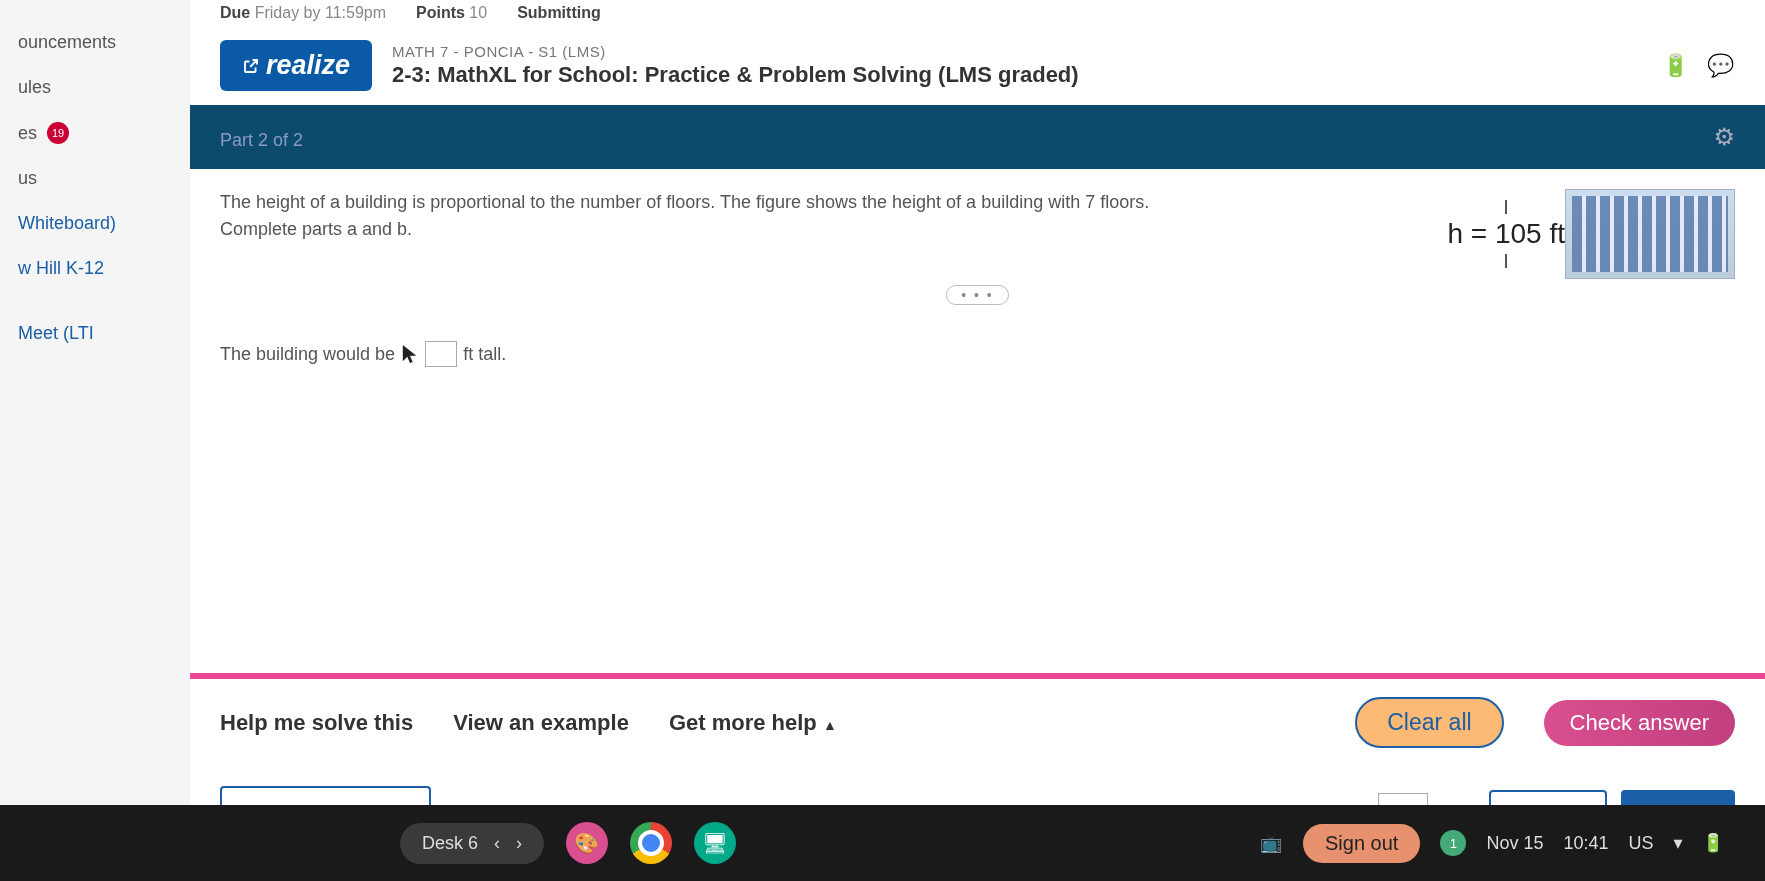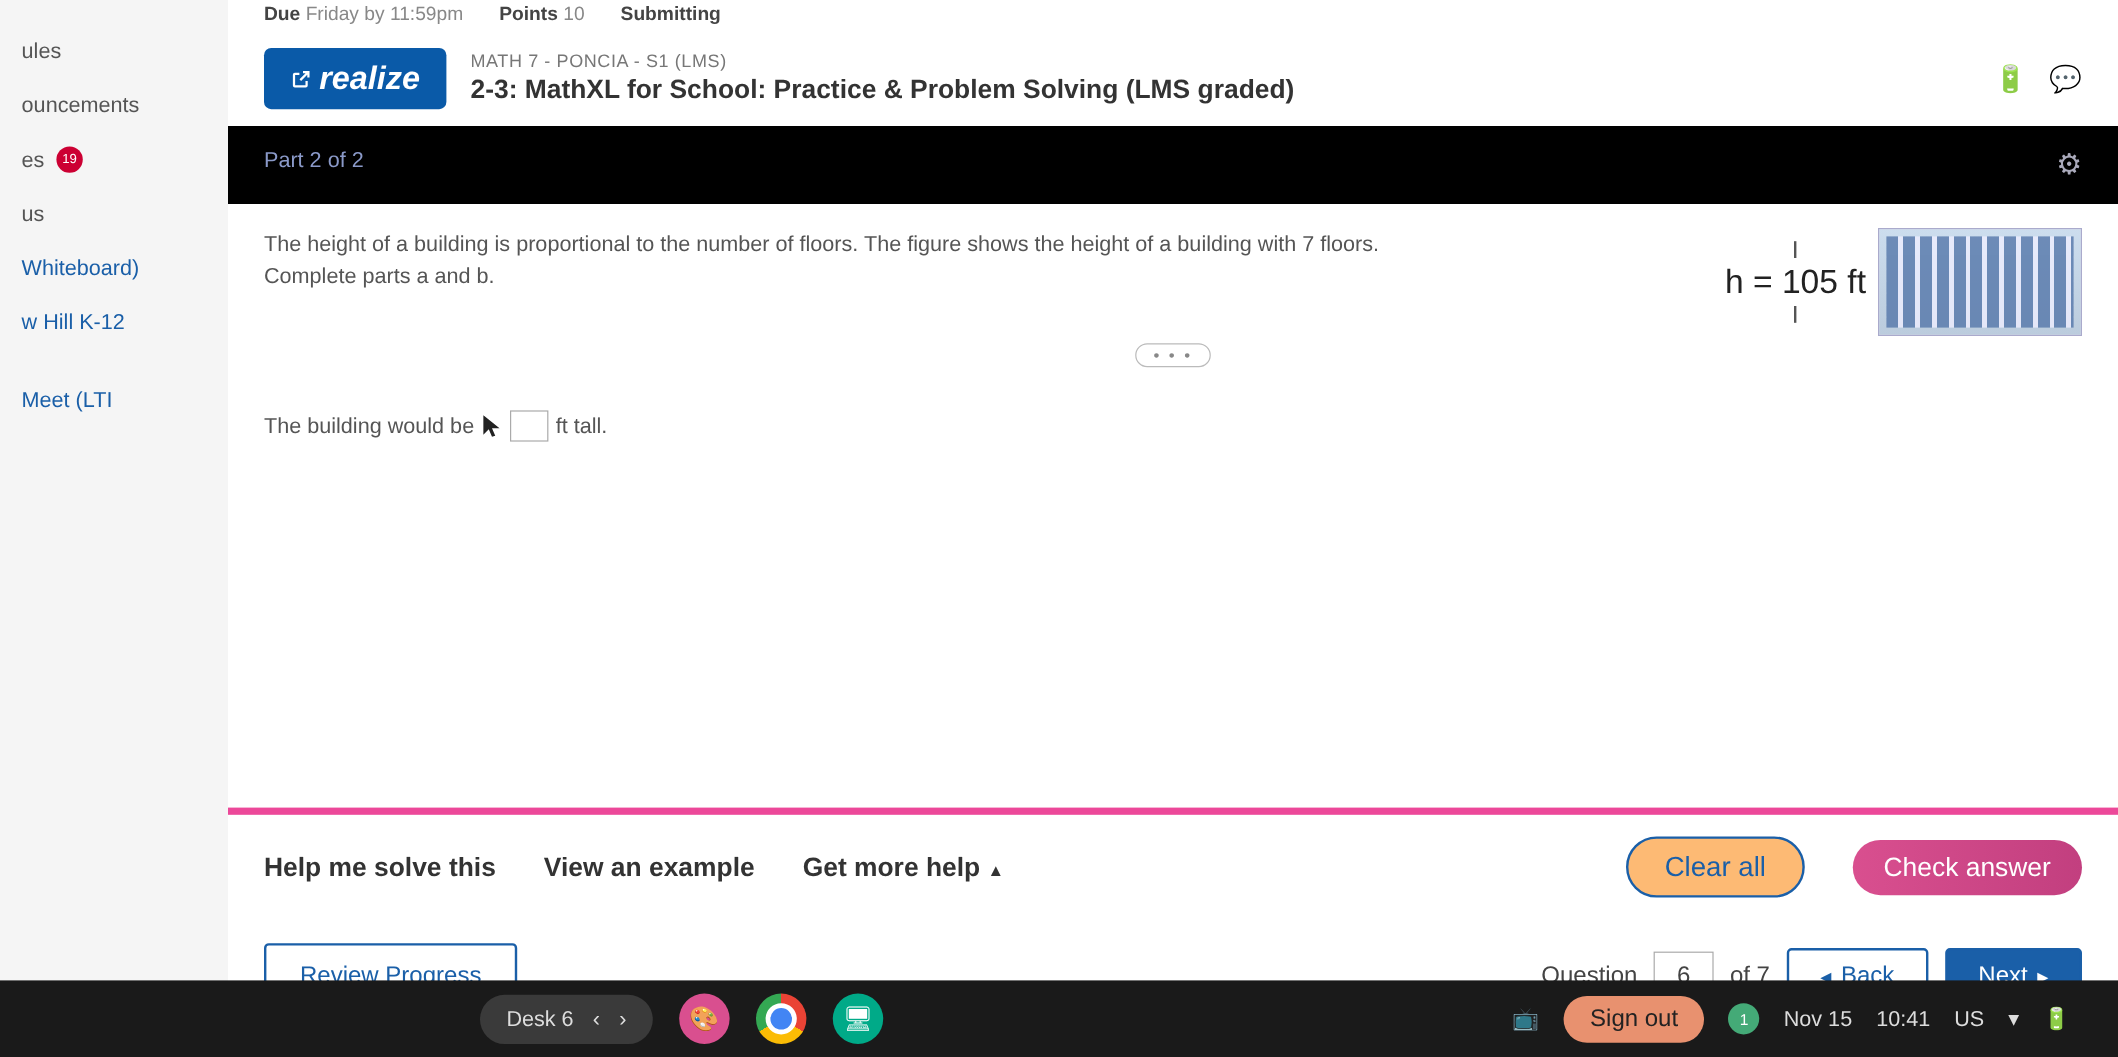--- a/index.html
+++ b/index.html
@@ -18,27 +18,27 @@
 .topline b { color:#444; font-weight:bold;}
 
 .header { display: flex; align-items: center; padding: 14px 30px 14px 30px; gap: 20px; }
 .realize-btn { background: #0a5aa8; color: #fff; padding: 10px 22px; border-radius: 6px; font-size: 27px; font-style: italic; font-weight: bold; display:flex; align-items:center; gap:6px;}
 .realize-btn svg { width:18px; height:18px;}
 .header-text .crumb { color:#777; font-size:15px; letter-spacing:0.5px;}
 .header-text .title { color:#333; font-size:22px; font-weight:600; margin-top:2px;}
 .header-icons { margin-left:auto; display:flex; gap:18px; color:#555;}
 .header-icons span { font-size:22px;}
 
-.partbar { background: #000000; color:#8a99c8; padding: 18px 30px; font-size:18px; display:flex; align-items:flex-start; justify-content:space-between;}
+.partbar { background: #0c4a6e; color:#8a99c8; padding: 18px 30px; font-size:18px; display:flex; align-items:flex-end; justify-content:space-between;}
 .gear { color:#aab; font-size:24px;}
 
 .content { padding: 20px 30px 10px 30px; flex:1; position:relative; }
 .problem-row { display:flex; gap:30px; align-items:flex-start;}
 .problem-text { flex:1; color:#555; font-size:18px; line-height:1.5;}
-.figure { display:flex; align-items:center; gap:10px;}
+.figure { display:flex; align-items:center; }
 .hlabel { color:#222; font-size:28px; font-family: 'Times New Roman', serif; display:flex; flex-direction:column; align-items:center;}
 .hlabel .tick { width:2px; height:14px; background:#555; margin:4px 0;}
 .building-img { width:170px; height:90px; background: linear-gradient(#cde 0%, #bcd 100%); border:1px solid #aac; position:relative; overflow:hidden;}
 .building-img::before { content:""; position:absolute; inset:6px; background: repeating-linear-gradient(90deg,#5577aa 0 10px,#eef 10px 14px), repeating-linear-gradient(0deg, rgba(0,0,0,0) 0 8px, rgba(255,255,255,0.4) 8px 10px); opacity:0.8;}
 
 .collapse-dots { text-align:center; padding:6px 0 16px 0;}
 .dots-btn { display:inline-block; border:1px solid #bbb; border-radius:14px; padding:1px 14px; color:#888; font-size:14px; letter-spacing:2px; cursor:pointer;}
 
 .answer-line { color:#555; font-size:18px; padding: 20px 0 30px 0; display:flex; align-items:center; gap:6px;}
 .answer-box { width:32px; height:26px; border:1px solid #aaa; background:#fff;}
@@ -51,42 +51,42 @@
 .check-btn { background: linear-gradient(90deg,#d94f8f,#c23f7f); color:#fff; border:none; border-radius:26px; padding:10px 26px; font-size:22px; font-weight:500; cursor:pointer;}
 
 .navbar { padding: 20px 30px 40px 30px; display:flex; align-items:center; gap:20px;}
 .review-btn { border:2px solid #1a5fa8; color:#1a5fa8; background:#fff; border-radius:4px; padding:14px 28px; font-size:20px; cursor:pointer;}
 .nav-right { margin-left:auto; display:flex; align-items:center; gap:14px; color:#444; font-size:20px;}
 .qnum { border:1px solid #aaa; padding:8px 18px; font-size:20px;}
 .nav-btn { border:2px solid #1a5fa8; color:#1a5fa8; background:#fff; border-radius:4px; padding:10px 26px; font-size:20px; cursor:pointer; display:flex; align-items:center; gap:8px;}
 .nav-btn.fill { background:#1a5fa8; color:#fff;}
 .tri { font-size:12px;}
 
-.taskbar { position:absolute; bottom:0; left:0; right:0; height:64px; background:#1a1a1a; display:flex; align-items:center; padding:0 40px 0 400px; gap:22px;}
+.taskbar { position:absolute; bottom:0; left:0; right:0; height:76px; background:#1a1a1a; display:flex; align-items:center; padding:0 40px 0 400px; gap:22px;}
 .desk-pill { background:#3a3a3a; color:#ddd; border-radius:30px; padding:10px 22px; font-size:18px; display:flex; align-items:center; gap:16px;}
 .tb-icon { width:42px; height:42px; border-radius:50%; display:flex; align-items:center; justify-content:center; font-size:20px; color:#fff;}
 .tb-chrome { background: conic-gradient(#ea4335 0 120deg,#fbbc05 120deg 240deg,#34a853 240deg 360deg); position:relative;}
 .tb-chrome::after{content:"";position:absolute;width:18px;height:18px;background:#4285f4;border:4px solid #fff;border-radius:50%;}
 .tb-palette { background:#d94f8f;}
 .tb-screen { background:#0a8;}
 .taskbar-right { margin-left:auto; display:flex; align-items:center; gap:20px; color:#ddd; font-size:18px;}
 .signout { background:#e8916f; color:#222; border-radius:22px; padding:8px 22px; font-size:20px;}
 .onecircle { background:#4a7; color:#fff; width:26px; height:26px; border-radius:50%; display:inline-flex; align-items:center; justify-content:center; font-size:13px;}
 </style>
 </head>
 <body>
 
 <div class="layout">
 
   <div class="sidebar">
     <div class="sidebar-item">
+        <span>ouncements</span>
+      </div>
+    <div class="sidebar-item">
         <span>ules</span>
-      </div>
-    <div class="sidebar-item">
-        <span>ouncements</span>
       </div>
     <div class="sidebar-item">
         <span>es</span>
         <span class="badge">19</span>
       </div>
     <div class="sidebar-item">
         <span>us</span>
       </div>
     <div class="sidebar-item blue">
         <span>Whiteboard)</span>

